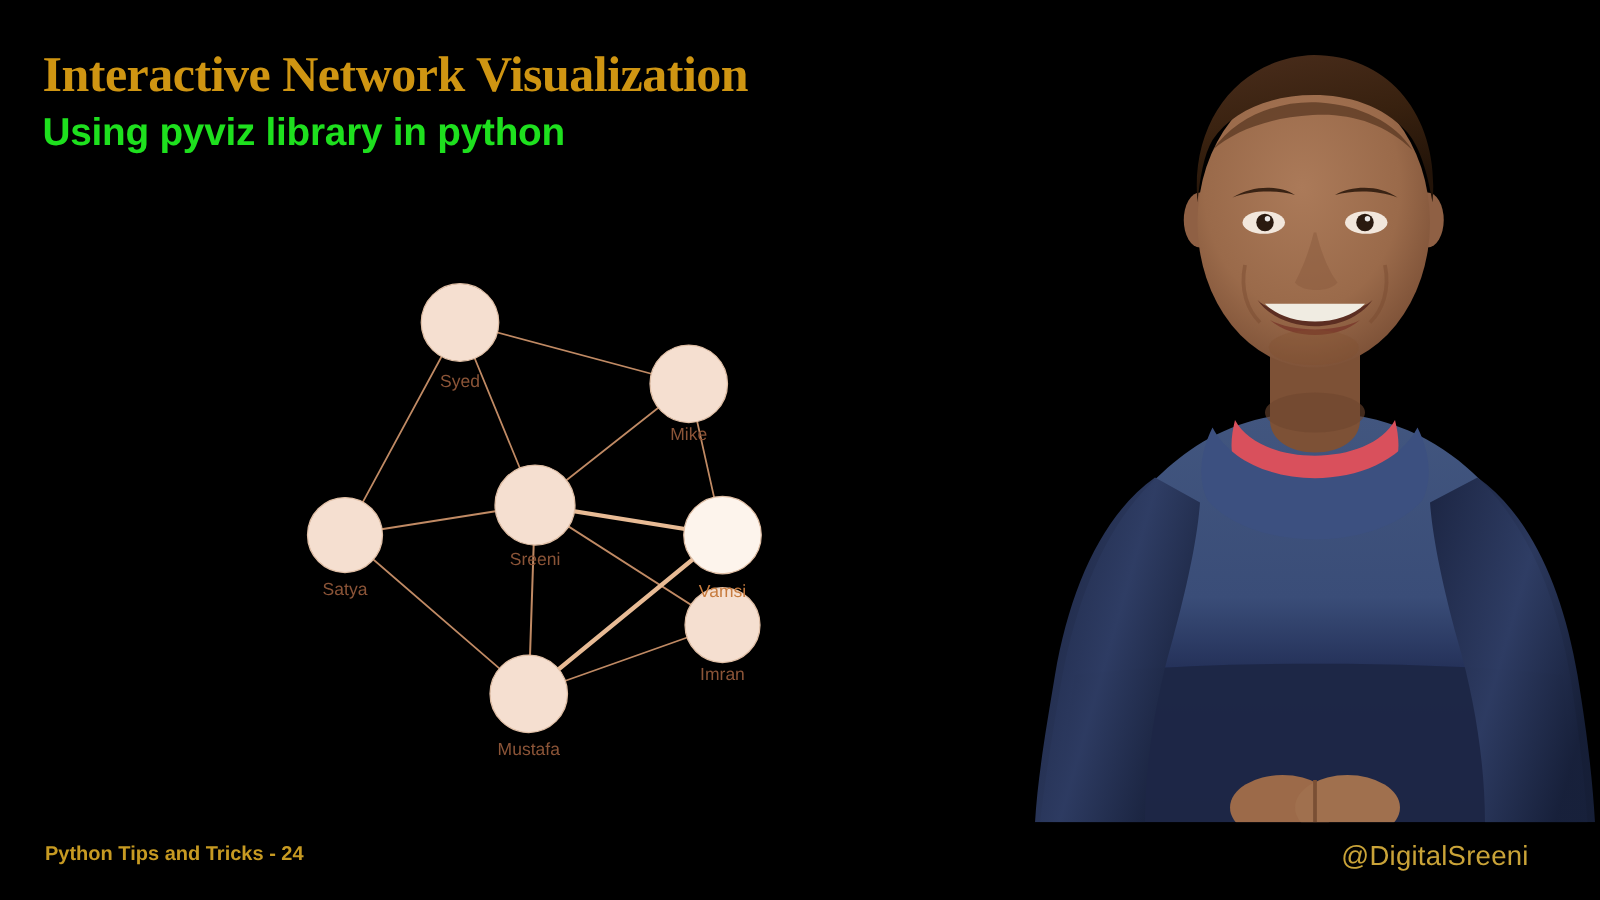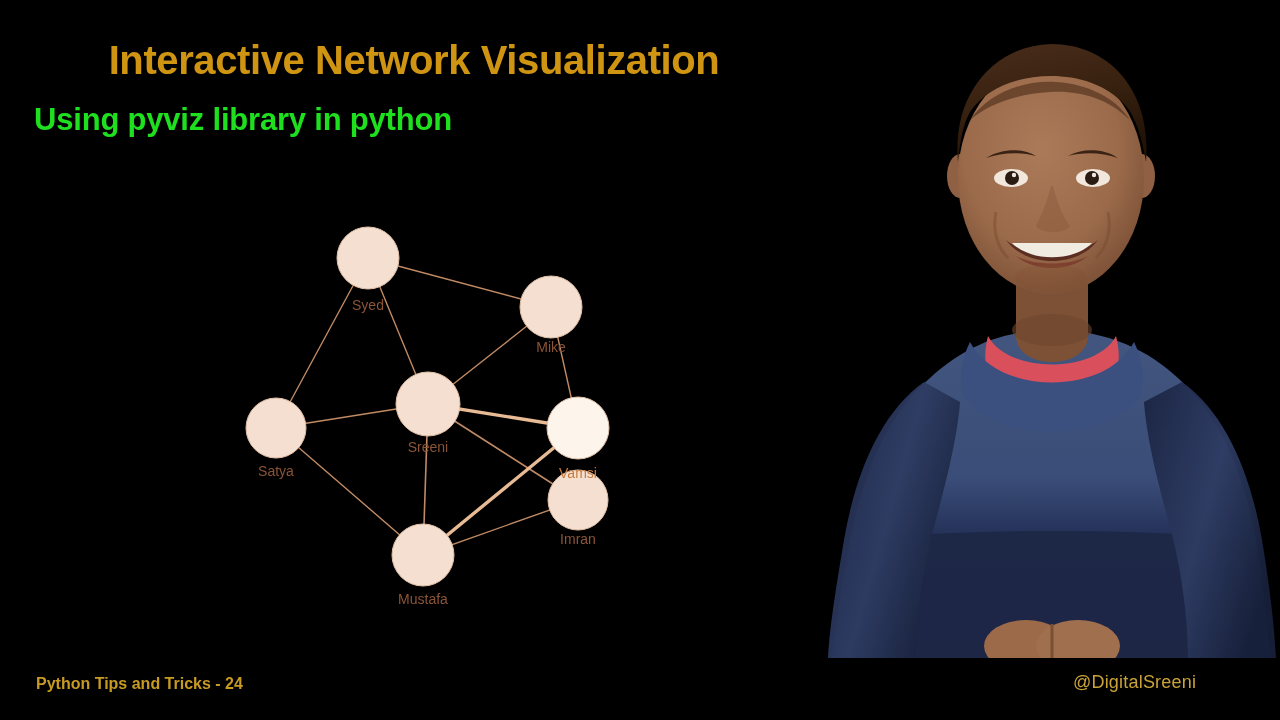--- a/index.html
+++ b/index.html
@@ -23,38 +23,37 @@
   }
 
   
   #title-block {
     position: absolute;
     left: 34px;
     top: 36px;
     width: 760px;
   }
   #main-title {
-    font-family: Liberation Sans, sans-serif;
+    font-family: Liberation Serif, serif;
     font-weight: bold;
     font-size: 40px;
     line-height: 48px;
     letter-spacing: -0.4px;
     color: #cf9512;
     white-space: nowrap;
-    text-align: center;
   }
   #sub-title {
     font-family: "Liberation Sans", sans-serif;
     font-weight: bold;
     font-size: 31px;
     line-height: 40px;
     letter-spacing: -0.2px;
     color: #1ee01e;
     white-space: nowrap;
-    margin-top: 16px;
+    margin-top: 2px;
   }
 
   
   #graph-panel {
     position: absolute;
     left: 208px;
     top: 200px;
     width: 460px;
     height: 430px;
   }
@@ -99,21 +98,21 @@
     font-weight: bold;
     font-size: 16px;
     color: #c79a22;
     white-space: nowrap;
   }
   #watermark {
     position: absolute;
     left: 1073px;
     top: 672px;
     font-family: "Liberation Sans", sans-serif;
-    font-size: 18px;
+    font-size: 22px;
     color: #c9a338;
     letter-spacing: 0.2px;
     white-space: nowrap;
   }
 </style>
 </head>
 <body>
 
 <div id="stage">
 

